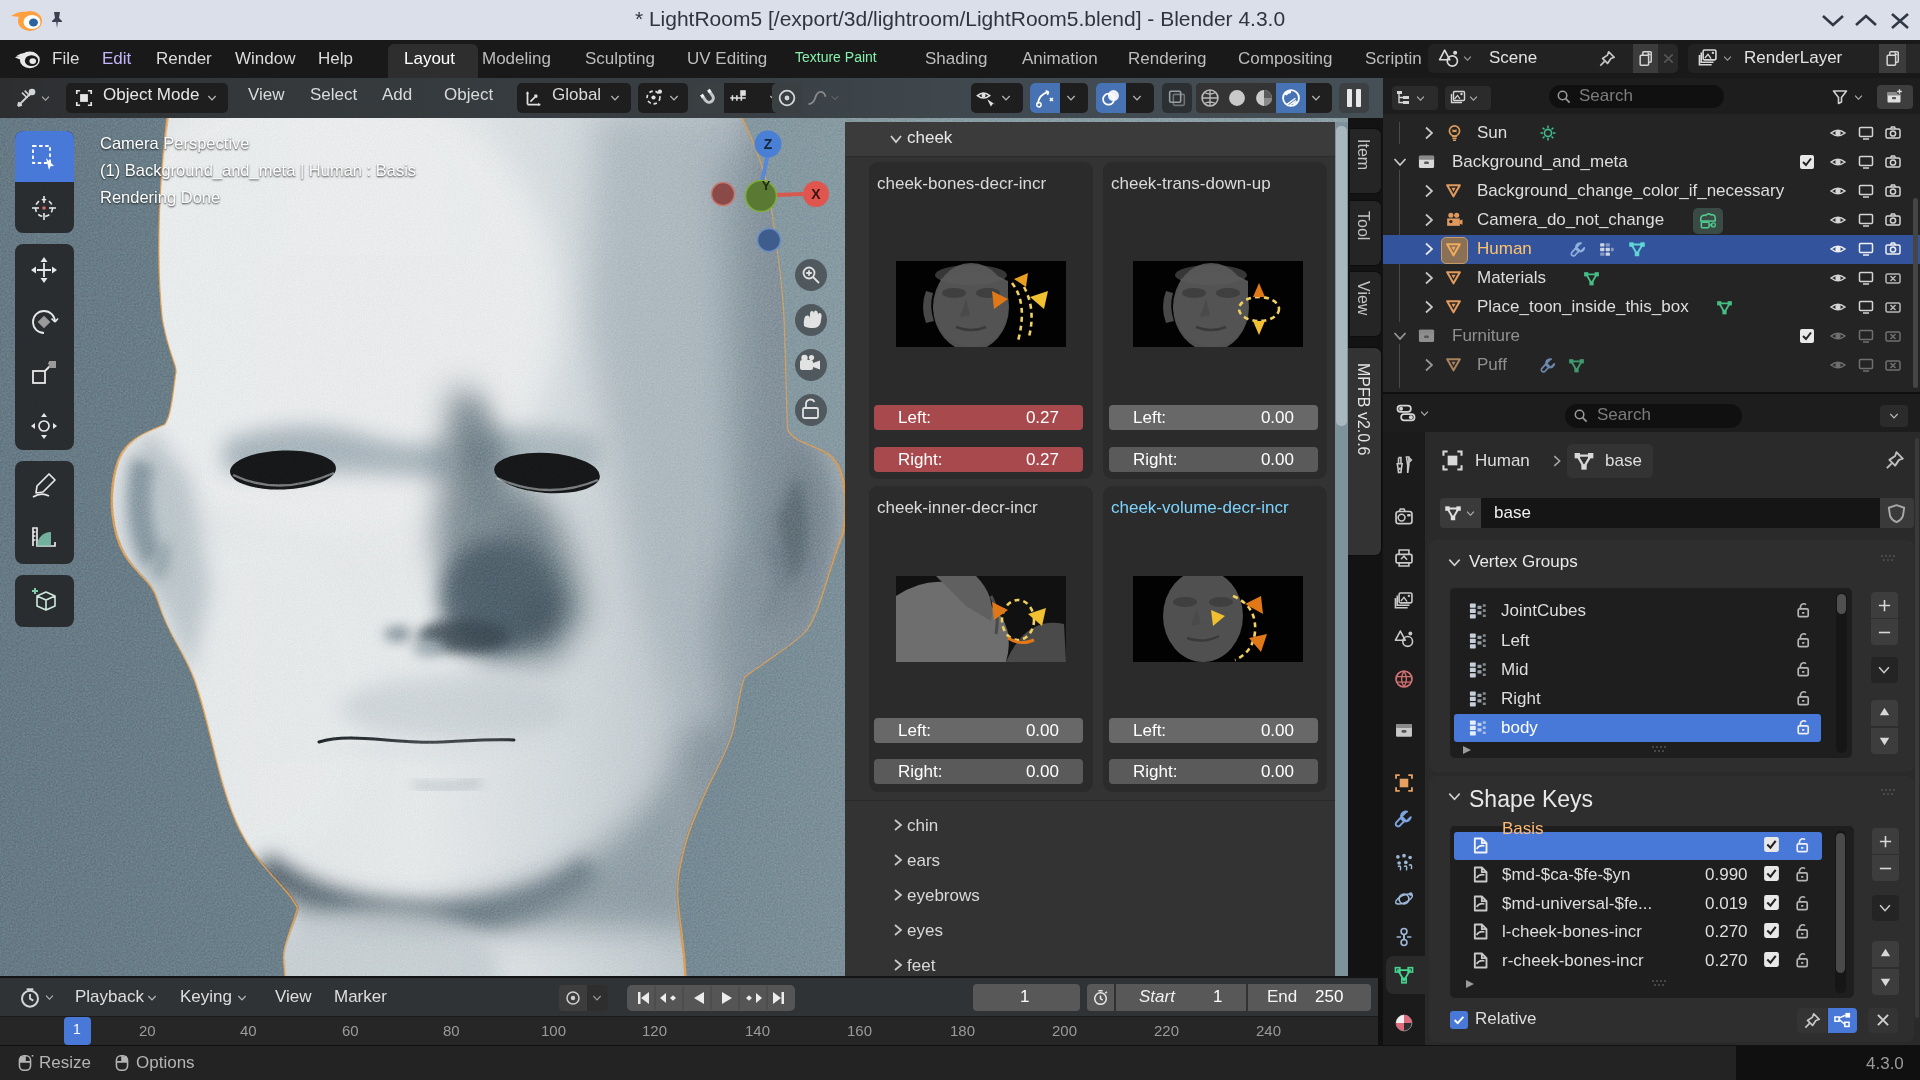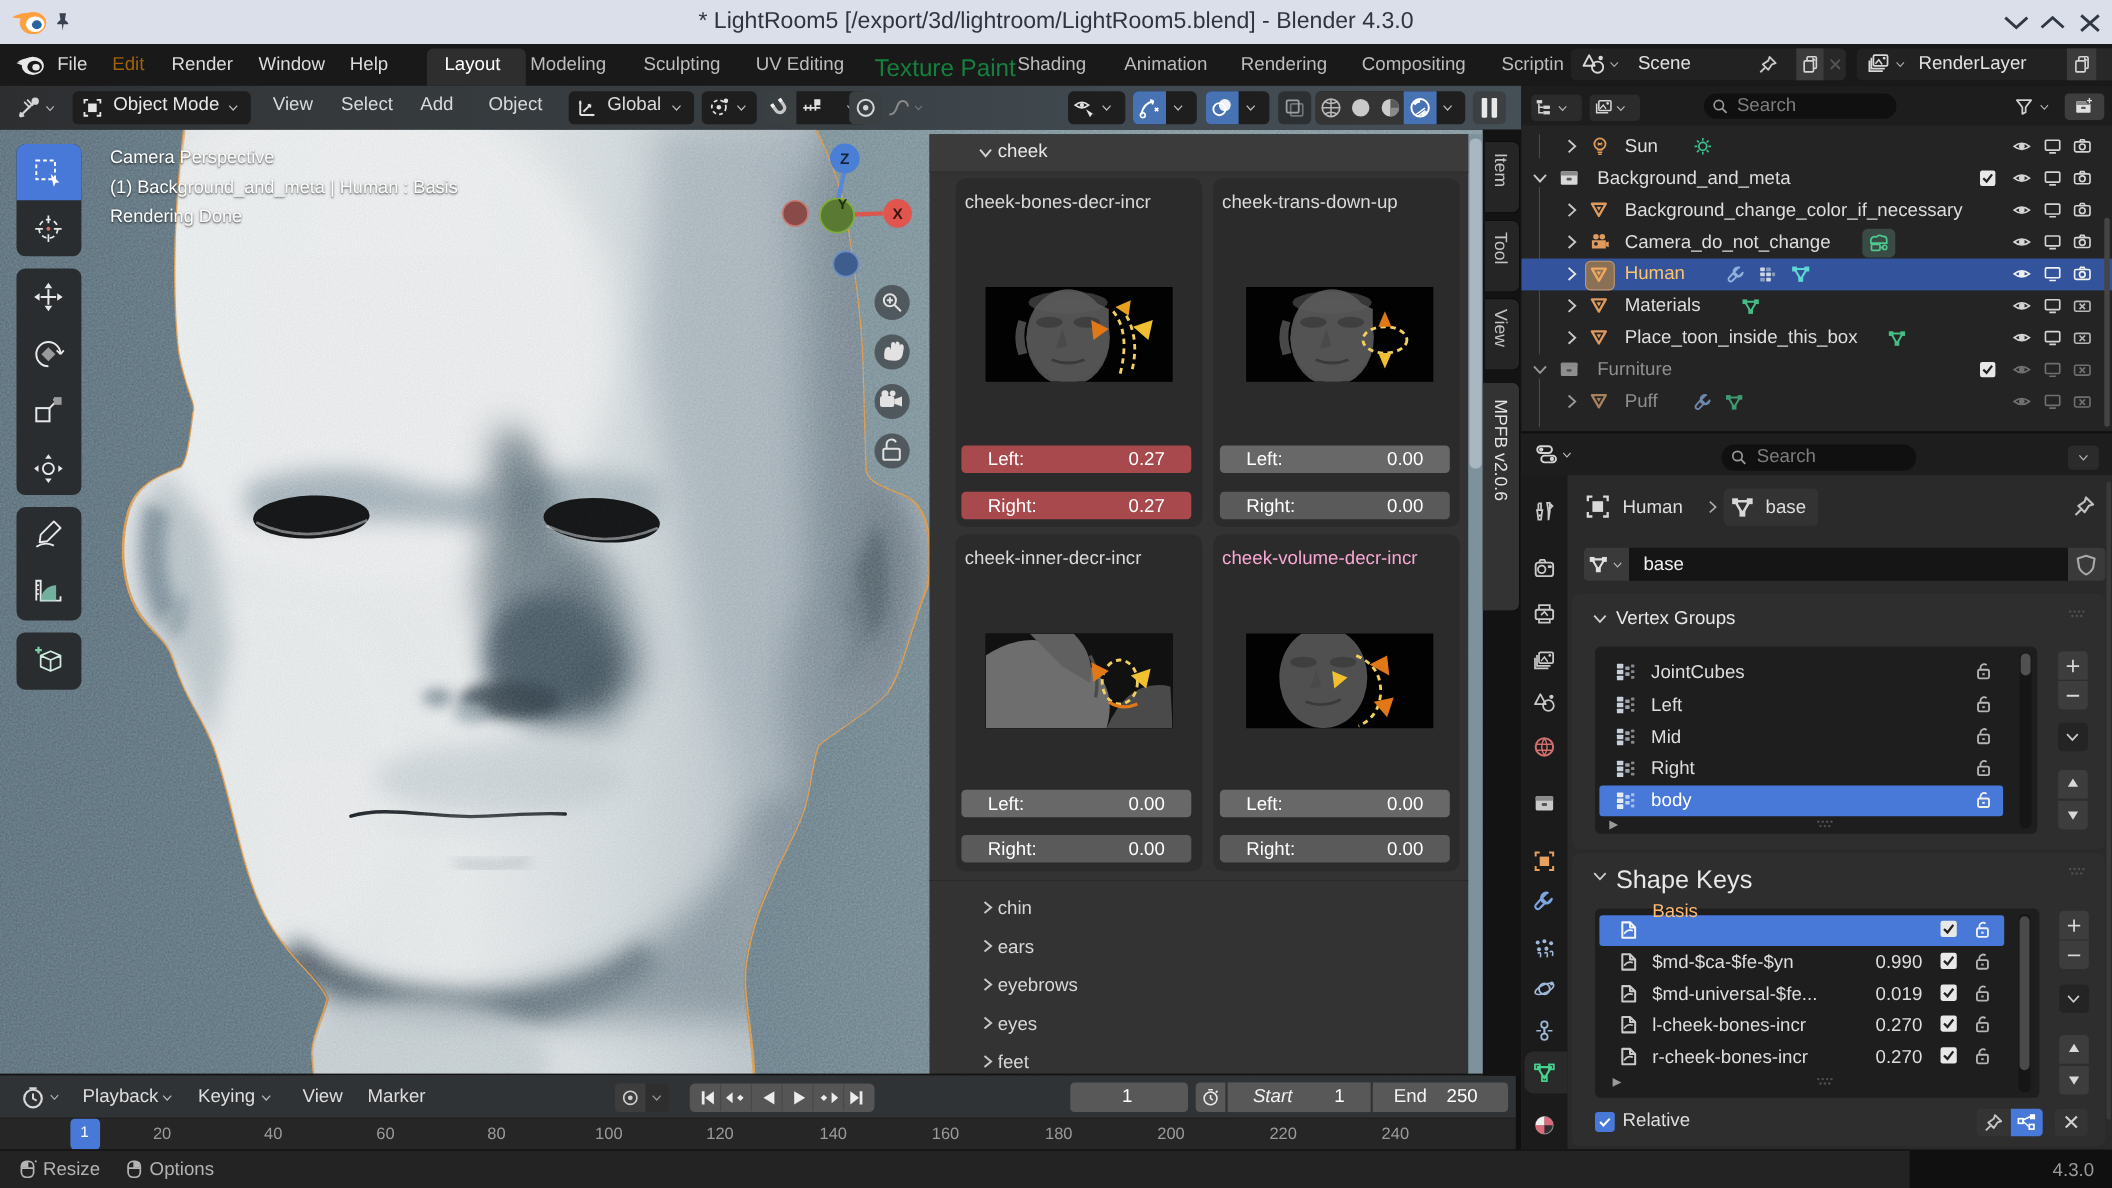--- a/index.html
+++ b/index.html
@@ -39,31 +39,31 @@
   <div class="abs" style="left:14px;top:46px;">
     <svg width="30" height="26" viewBox="0 0 36 28">
       <ellipse cx="19" cy="15" rx="12" ry="10" fill="#e8e8e8"></ellipse>
       <ellipse cx="21" cy="16" rx="8" ry="6.5" fill="#191919"></ellipse>
       <ellipse cx="22.5" cy="16.5" rx="4" ry="3.5" fill="#e8e8e8"></ellipse>
       <path d="M2,11 Q9,6 17,7 L13,11 Z" fill="#e8e8e8"></path>
       <path d="M1,12 Q8,16 14,14 L9,10 Z" fill="#e8e8e8"></path>
     </svg>
   </div>
   <div class="abs txt" style="left:52px;top:49px;font-size:17px;color:#dcdcdc;">File</div>
-  <div class="abs txt" style="left:102px;top:49px;font-size:17px;color:#a16207;">Edit</div>
+  <div class="abs txt" style="left:102px;top:49px;font-size:17px;color:#c4b5fd;">Edit</div>
   <div class="abs txt" style="left:156px;top:49px;font-size:17px;color:#dcdcdc;">Render</div>
   <div class="abs txt" style="left:235px;top:49px;font-size:17px;color:#dcdcdc;">Window</div>
   <div class="abs txt" style="left:318px;top:49px;font-size:17px;color:#dcdcdc;">Help</div>
 
   <div class="abs" style="left:388px;top:44px;width:90px;height:34px;background:#2e2e2e;border-radius:6px 6px 0 0;"></div>
   <div class="abs txt" style="left:404px;top:49px;font-size:17px;color:#ffffff;">Layout</div>
   <div class="abs txt" style="left:482px;top:49px;font-size:17px;color:#bdbdbd;">Modeling</div>
   <div class="abs txt" style="left:585px;top:49px;font-size:17px;color:#bdbdbd;">Sculpting</div>
   <div class="abs txt" style="left:687px;top:49px;font-size:17px;color:#bdbdbd;">UV Editing</div>
-  <div class="abs txt" style="left:795px;top:49px;font-size:22px;color:#15803d;">Texture Paint</div>
+  <div class="abs txt" style="left:795px;top:49px;font-size:14px;color:#86efac;">Texture Paint</div>
   <div class="abs txt" style="left:925px;top:49px;font-size:17px;color:#bdbdbd;">Shading</div>
   <div class="abs txt" style="left:1022px;top:49px;font-size:17px;color:#bdbdbd;">Animation</div>
   <div class="abs txt" style="left:1128px;top:49px;font-size:17px;color:#bdbdbd;">Rendering</div>
   <div class="abs txt" style="left:1238px;top:49px;font-size:17px;color:#bdbdbd;">Compositing</div>
   <div class="abs" style="left:1365px;top:49px;width:56px;height:22px;overflow:hidden;font-size:17px;color:#bdbdbd;white-space:nowrap;">Scripting</div>
 
   <div class="abs" style="left:1428px;top:44px;width:250px;height:29px;background:#222222;border-radius:5px;"></div>
   <div class="abs" style="left:1633px;top:44px;width:25px;height:29px;background:#3c3c3c;"></div>
   <div class="abs" style="left:1658px;top:44px;width:20px;height:29px;background:#282828;border-radius:0 5px 5px 0;"></div>
   <div class="abs txt" style="left:1489px;top:48px;font-size:17px;color:#e2e2e2;">Scene</div>
@@ -555,21 +555,21 @@
         <span class="abs txt" style="left:24px;top:3px;color:#fff;">Left:</span>
           <span class="abs txt" style="right:24px;top:3px;color:#fff;">0.00</span>
       </div>
       <div class="abs" style="left:5px;top:273px;width:209px;height:25px;background:#5a5a5a;border-radius:4px;">
         <span class="abs txt" style="left:24px;top:3px;color:#fff;">Right:</span>
           <span class="abs txt" style="right:24px;top:3px;color:#fff;">0.00</span>
       </div>
     </div>
 
     <div class="abs" style="left:258px;top:364px;width:224px;height:306px;background:#2b2b2b;border-radius:9px;">
-      <div class="abs txt" style="left:8px;top:12px;color:#f9a8d4;">cheek-volume-decr-incr</div>
+      <div class="abs txt" style="left:8px;top:12px;color:#7dd3fc;">cheek-volume-decr-incr</div>
       <div class="abs" style="left:30px;top:90px;width:170px;height:86px;background:#000;overflow:hidden;">
         <svg width="170" height="86" viewBox="0 0 170 86">
           <rect width="170" height="86" fill="#020202"></rect>
           <g>
             <ellipse cx="70" cy="40" rx="40" ry="46" fill="#505050"></ellipse>
             <ellipse cx="52" cy="26" rx="12" ry="5" fill="#3f3f3f"></ellipse>
             <ellipse cx="88" cy="26" rx="12" ry="5" fill="#3f3f3f"></ellipse>
             <path d="M64,32 L68,48 L58,50 Z" fill="#4a4a4a"></path>
             <path d="M54,62 Q70,68 86,60" stroke="#3a3a3a" stroke-width="2.5" fill="none"></path>
           </g>

